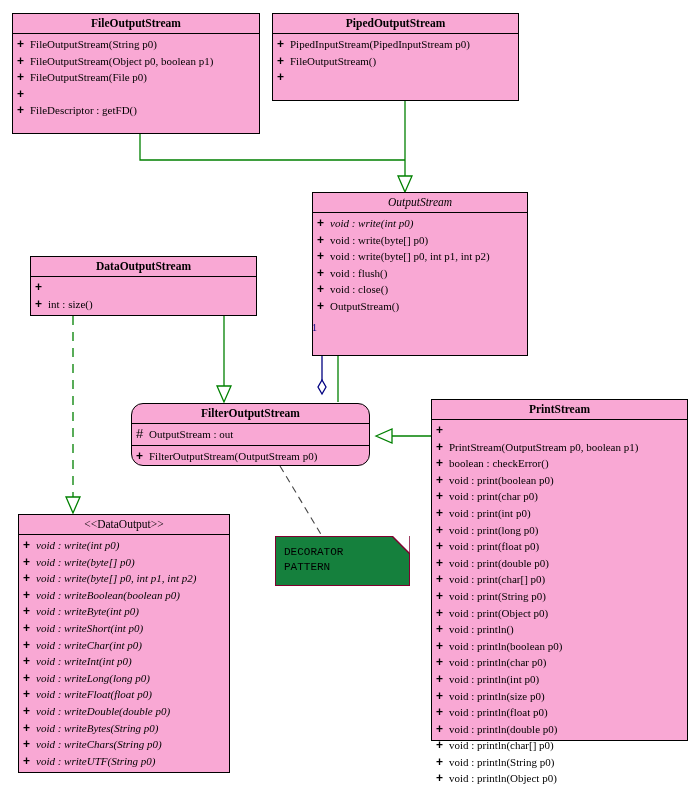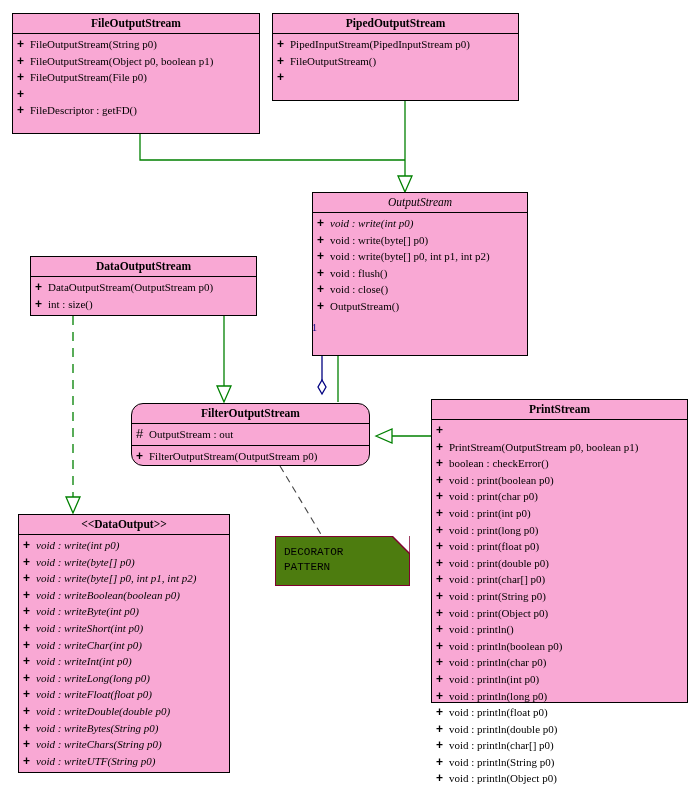--- a/index.html
+++ b/index.html
@@ -5,32 +5,32 @@
   html,body{margin:0;padding:0;background:#ffffff;}
   body{width:699px;height:803px;position:relative;overflow:hidden;
        font-family:"Liberation Serif","DejaVu Serif",serif;}
   #canvas{position:absolute;left:0;top:0;width:699px;height:803px;}
   svg.edges{position:absolute;left:0;top:0;width:699px;height:803px;pointer-events:none;}
 
   .uml-class{position:absolute;background:#f9a8d4;border:1px solid #000000;box-sizing:border-box;}
   .uml-title{text-align:center;font-weight:bold;font-size:11.5px;line-height:16px;
              padding:1px 4px 2px 4px;border-bottom:1px solid #000000;white-space:nowrap;}
   .uml-title.abstract{font-style:italic;font-weight:normal;}
-  .uml-title.iface{font-weight:bold;}
+  .uml-title.iface{font-weight:normal;}
   .compartment{padding:2px 0 2px 0;}
   .compartment + .compartment{border-top:1px solid #000000;}
   .member{font-size:11px;line-height:16.6px;white-space:nowrap;padding-left:4px;
           display:flex;align-items:baseline;}
   .vis{display:inline-block;width:13px;font-weight:bold;font-size:12px;
        font-family:"Liberation Sans","DejaVu Sans",sans-serif;flex:0 0 13px;}
   .vis.prot{font-weight:normal;font-size:13px;}
   .mtext{display:inline-block;}
   .mtext.ital{font-style:italic;}
 
-  .note{position:absolute;background:#4d7c0f;border:1.5px solid #800030;box-sizing:border-box;}
+  .note{position:absolute;background:#15803d;border:1.5px solid #800030;box-sizing:border-box;}
   .note-text{font-family:"Liberation Mono","DejaVu Sans Mono",monospace;
              font-size:11px;line-height:15px;padding:8px 6px 6px 8px;color:#000;}
   .edge-label{position:absolute;font-size:10px;font-family:"Liberation Serif",serif;
               color:#000080;}
 </style>
 </head>
 <body>
 
 <div id="canvas">
 
@@ -129,21 +129,20 @@
           <span class="mtext">OutputStream()</span>
         </div>
       </div>
   </div>
 
   <div class="uml-class" id="c-dos" style="left:6px;top:256px;width:227px;height:60px;margin-left:24px;">
     <div class="uml-title">DataOutputStream</div>
     <div class="compartment">
         <div class="member">
           <span class="vis">+</span>
-          <span class="mtext">DataOutputStream(OutputStream p0)</span>
         </div>
         <div class="member">
           <span class="vis">+</span>
           <span class="mtext">int : size()</span>
         </div>
       </div>
   </div>
 
   <div class="uml-class" id="c-fios" style="left:131px;top:403px;width:239px;height:63px;border-radius:12px;">
     <div class="uml-title">FilterOutputStream</div>
@@ -216,21 +215,21 @@
           <span class="vis">+</span>
           <span class="mtext ital">void : writeChars(String p0)</span>
         </div>
         <div class="member">
           <span class="vis">+</span>
           <span class="mtext ital">void : writeUTF(String p0)</span>
         </div>
       </div>
   </div>
 
-  <div class="uml-class" id="c-ps" style="left:431px;top:399px;width:257px;height:304px;">
+  <div class="uml-class" id="c-ps" style="left:431px;top:399px;width:257px;height:342px;">
     <div class="uml-title">PrintStream</div>
     <div class="compartment">
         <div class="member">
           <span class="vis">+</span>
         </div>
         <div class="member">
           <span class="vis">+</span>
           <span class="mtext">PrintStream(OutputStream p0, boolean p1)</span>
         </div>
         <div class="member">
@@ -284,21 +283,21 @@
         <div class="member">
           <span class="vis">+</span>
           <span class="mtext">void : println(char p0)</span>
         </div>
         <div class="member">
           <span class="vis">+</span>
           <span class="mtext">void : println(int p0)</span>
         </div>
         <div class="member">
           <span class="vis">+</span>
-          <span class="mtext">void : println(long p0)</span>
+          <span class="mtext">void : println(size p0)</span>
         </div>
         <div class="member">
           <span class="vis">+</span>
           <span class="mtext">void : println(float p0)</span>
         </div>
         <div class="member">
           <span class="vis">+</span>
           <span class="mtext">void : println(double p0)</span>
         </div>
         <div class="member">

